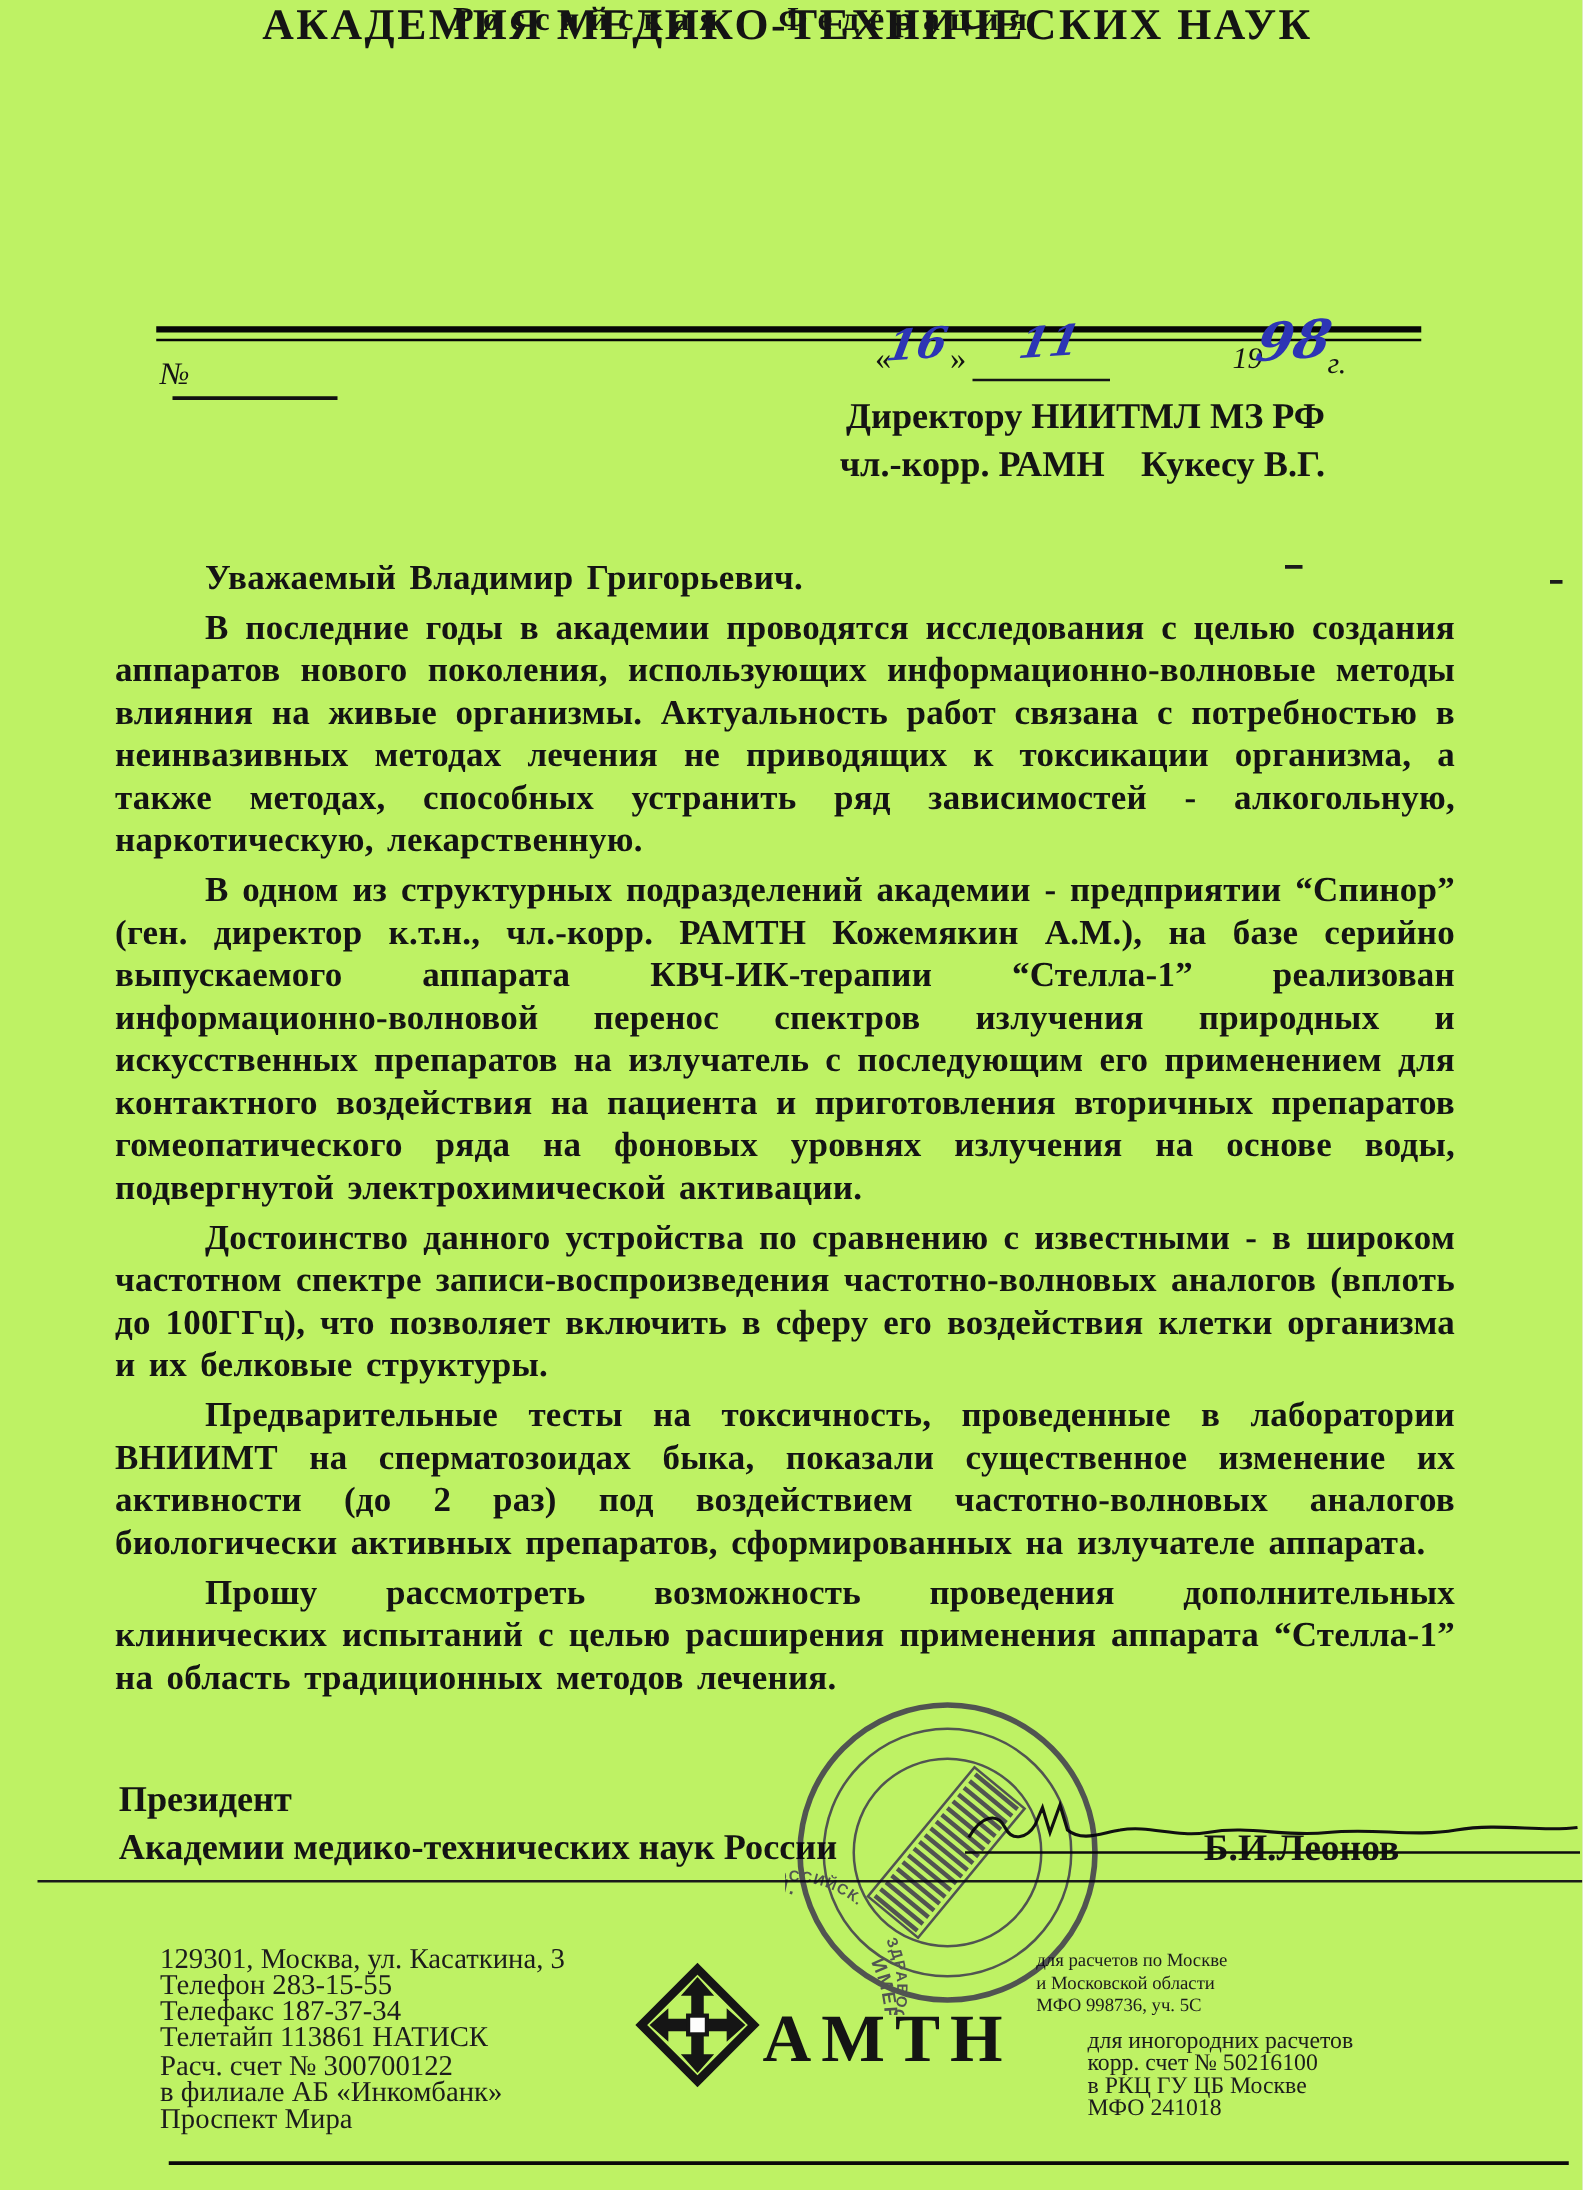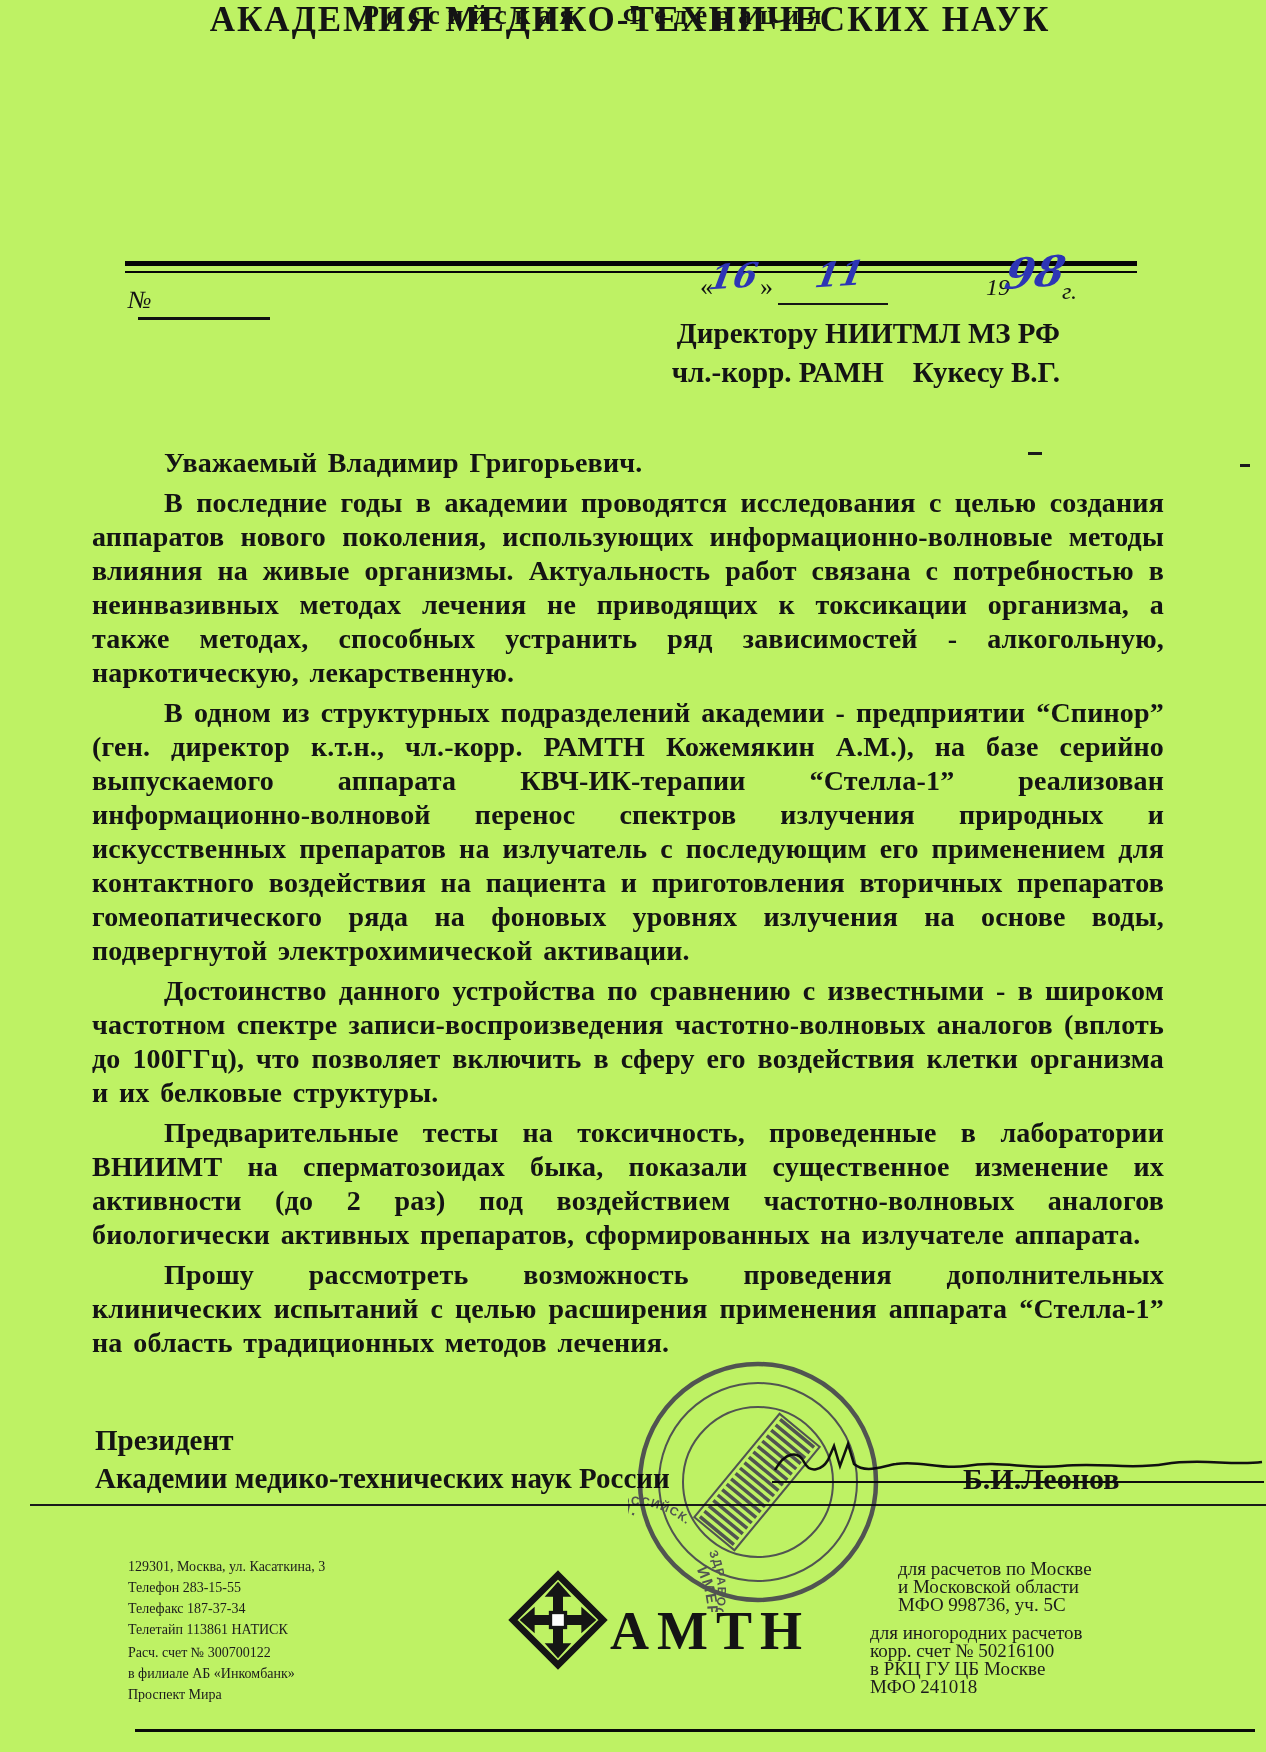--- a/index.html
+++ b/index.html
@@ -55,24 +55,24 @@
   .mid-rule{left:30px; top:1504px; width:1236px; height:2px; background:#1a1a1a;}
   .bottom-rule{left:135px; top:1729px; width:1120px; height:3px; background:#0a0a0a;}
 
   
   .stamp{left:628px; top:1352px; width:260px; height:260px;
     opacity:.82; mix-blend-mode:multiply;}
   .stamp text{font-family:"Liberation Sans","DejaVu Sans",sans-serif; font-weight:700;
     fill:#4b33c4;}
 
   
-  .foot{font-size:14px; line-height:21px; color:#1c1c1c;}
+  .foot{font-size:23px; line-height:21px; color:#1c1c1c;}
   .foot-addr{left:128px; top:1556px;}
   .foot-bank{left:128px; top:1642px;}
-  .foot-msk{left:898px; top:1560px; line-height:18px; font-size:19px;}
+  .foot-msk{left:829px; top:1560px; line-height:18px; font-size:15px;}
   .foot-corr{left:870px; top:1624px; line-height:18px; font-size:19px;}
   .foot div{white-space:nowrap;}
   .amtn-logo{left:508px; top:1570px;}
   .amtn-text{left:610px; top:1600px; font-size:54px; font-weight:700; letter-spacing:8px;}
 
   .speck{background:#1b1b1b;}
   .speck1{left:1028px; top:452px; width:14px; height:3px;}
   .speck2{left:1240px; top:464px; width:10px; height:3px;}
 </style>
 </head>

